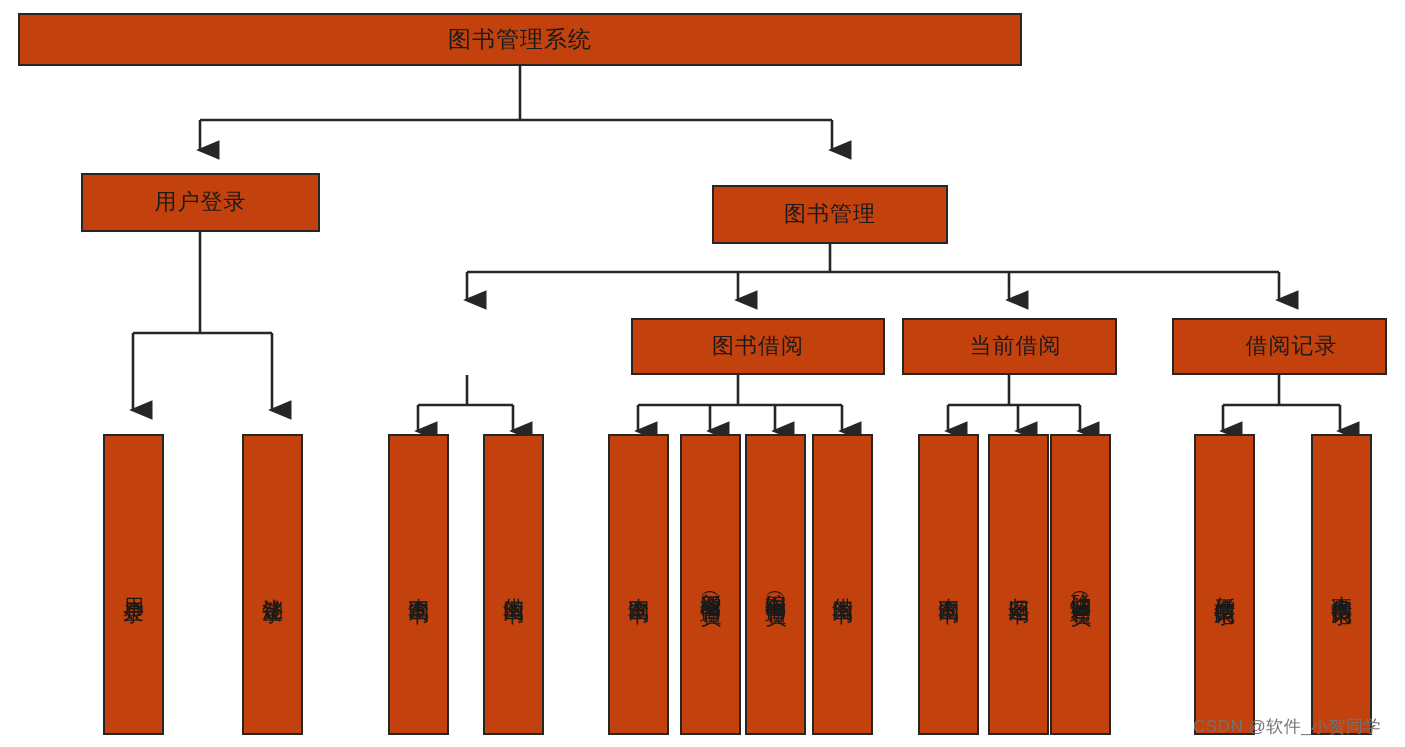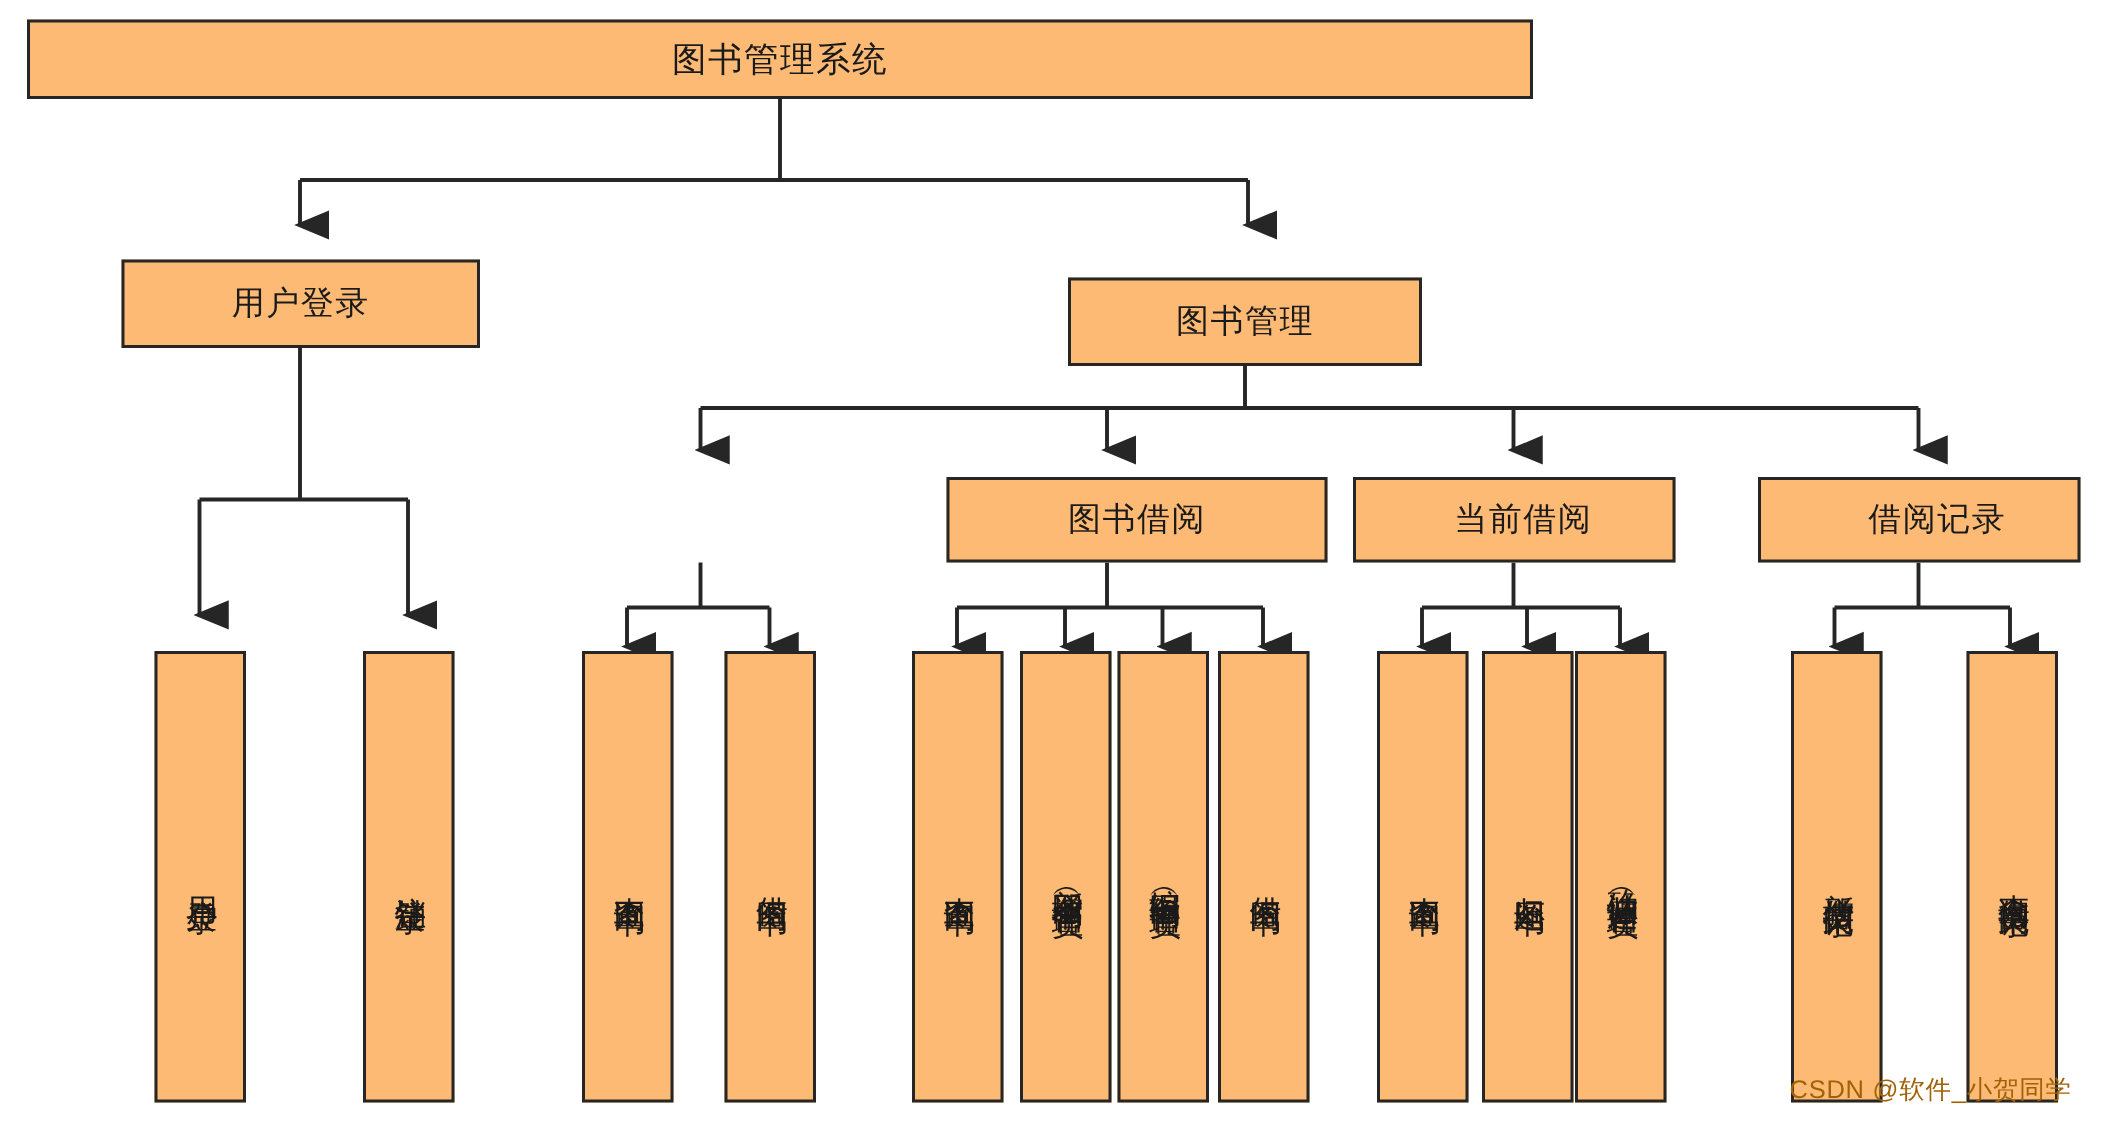--- a/index.html
+++ b/index.html
@@ -24,21 +24,21 @@
     left: 0;
     top: 0;
     width: 1405px;
     height: 747px;
     pointer-events: none;
   }
   .node {
     position: absolute;
     box-sizing: border-box;
     border: 2px solid #262626;
-    background: #fdba74;
+    background: #c2410c;
     display: flex;
     align-items: center;
     justify-content: center;
     text-align: left;
     color: #1a1a1a;
   }
   .node.horiz {
     font-size: 22px;
     letter-spacing: 1px;
     line-height: 1.2;
@@ -59,21 +59,21 @@
   .node.vert .vlabel {
     writing-mode: vertical-rl;
     text-orientation: upright;
     display: block;
     white-space: normal;
     max-height: 100%;
   }
   .watermark {
     position: absolute;
     font-size: 17px;
-    color: #a16207;
+    color: #737373;
     letter-spacing: 0.5px;
     white-space: nowrap;
     user-select: none;
   }
 </style>
 </head>
 <body>
 
 <div id="canvas">
 

